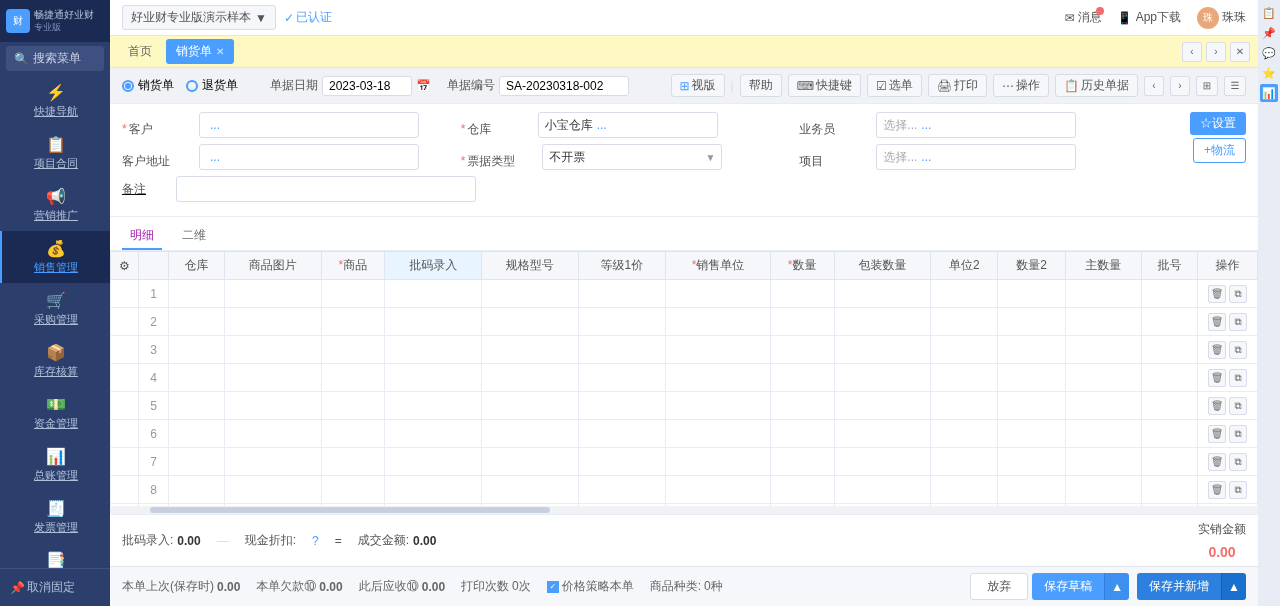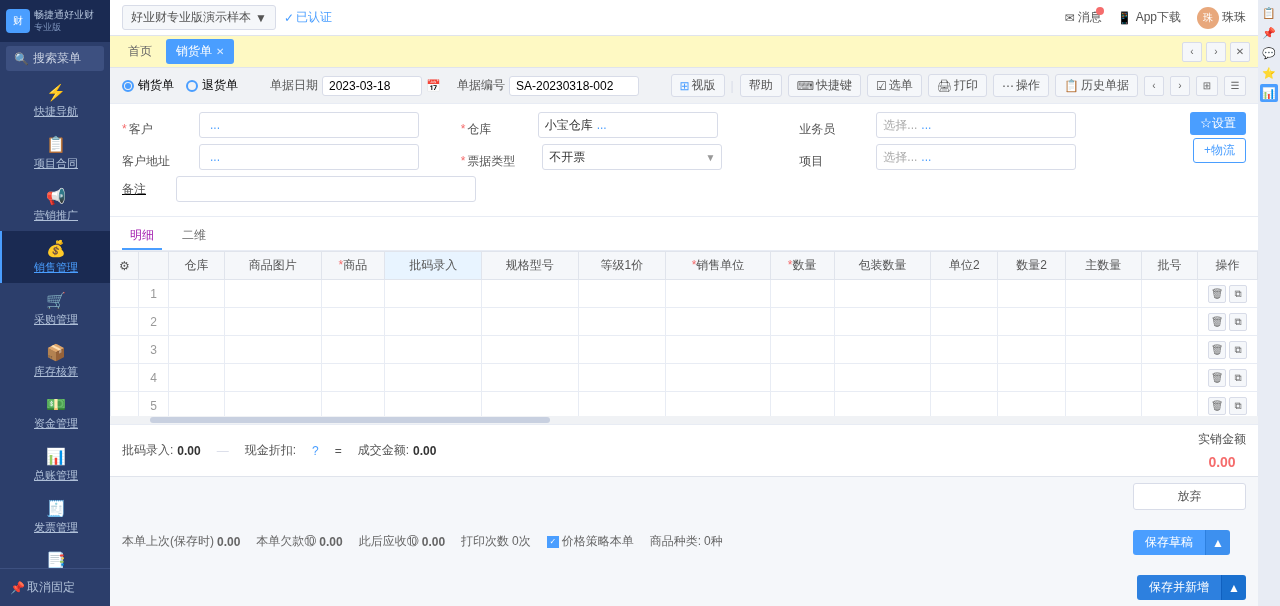--- a/index.html
+++ b/index.html
@@ -98,21 +98,21 @@
     .summary-divider { color: #d8dce8; }
     .formula-icon { color: #4a9eff; cursor: pointer; }
     .final-amount { margin-left: auto; display: flex; align-items: center; gap: 6px; flex-direction: column; }
     .final-amount-label { color: #555; }
     .final-amount-value { color: #f56c6c; font-size: 14px; font-weight: bold; }
 
     
     .footer { background: #f5f7fa; border-top: 1px solid #e0e4ec; padding: 6px 12px; display: flex; align-items: center; gap: 16px; font-size: 12px; color: #666; }
     .footer-item { display: flex; align-items: center; gap: 3px; }
     .footer-checkbox { width: 12px; height: 12px; border: 1px solid #4a9eff; background: #4a9eff; display: flex; align-items: center; justify-content: center; color: white; font-size: 8px; }
-    .footer-actions { margin-left: auto; display: flex; gap: 20px; flex-direction: column; }
+    .footer-actions { margin-left: auto; display: flex; gap: 4px; }
     .btn-discard { padding: 4px 16px; border: 1px solid #d8dce8; border-radius: 3px; background: #fff; cursor: pointer; color: #555; }
     .btn-save-draft { padding: 4px 12px; background: #4a9eff; color: white; border: none; border-radius: 3px 0 0 3px; cursor: pointer; display: flex; align-items: center; gap: 4px; }
     .btn-save-draft-arrow { padding: 4px 6px; background: #3d90ef; color: white; border: none; border-radius: 0 3px 3px 0; cursor: pointer; border-left: 1px solid #2d80df; }
     .btn-save-new { padding: 4px 12px; background: #2d80df; color: white; border: none; border-radius: 3px 0 0 3px; cursor: pointer; display: flex; align-items: center; gap: 4px; margin-left: 4px; }
     .btn-save-new-arrow { padding: 4px 6px; background: #1a70cf; color: white; border: none; border-radius: 0 3px 3px 0; cursor: pointer; border-left: 1px solid #1060bf; }
 
     
     .right-panel { width: 22px; background: #e8ecf4; display: flex; flex-direction: column; align-items: center; padding: 4px 0; gap: 2px; }
     .right-panel-icon { width: 18px; height: 18px; display: flex; align-items: center; justify-content: center; cursor: pointer; color: #777; font-size: 11px; border-radius: 2px; }
     .right-panel-icon.active { background: #4a9eff; color: white; }
@@ -237,21 +237,21 @@
           <span>销货单</span>
         </label>
         <label class="radio-item">
           <div class="radio-dot"></div>
           <span>退货单</span>
         </label>
       </div>
       <div class="form-meta">
         <div class="form-meta-item">
           <span>单据日期</span>
-          <input type="text" style="border: 1px solid rgb(216, 220, 232); border-radius: 3px; padding: 2px 6px; font-size: 12px; width: 100px;" value="2023-03-18">
+          <input type="text" style="border: 1px solid rgb(216, 220, 232); border-radius: 3px; padding: 2px 6px; font-size: 12px; width: 90px;" value="2023-03-18">
           <span style="color:#4a9eff; cursor:pointer;">📅</span>
         </div>
         <div class="form-meta-item">
           <span>单据编号</span>
           <input type="text" style="border: 1px solid rgb(216, 220, 232); border-radius: 3px; padding: 2px 6px; font-size: 12px; width: 130px;" value="SA-20230318-002">
         </div>
       </div>
       <div class="form-toolbar">
         <button class="toolbar-btn">
           <span class="toolbar-btn-icon">⊞</span>

